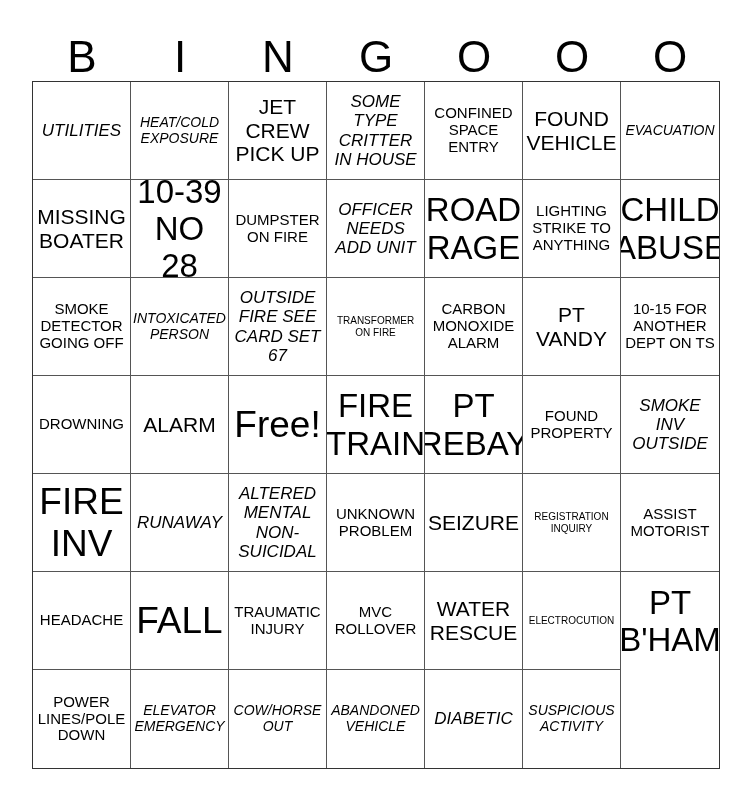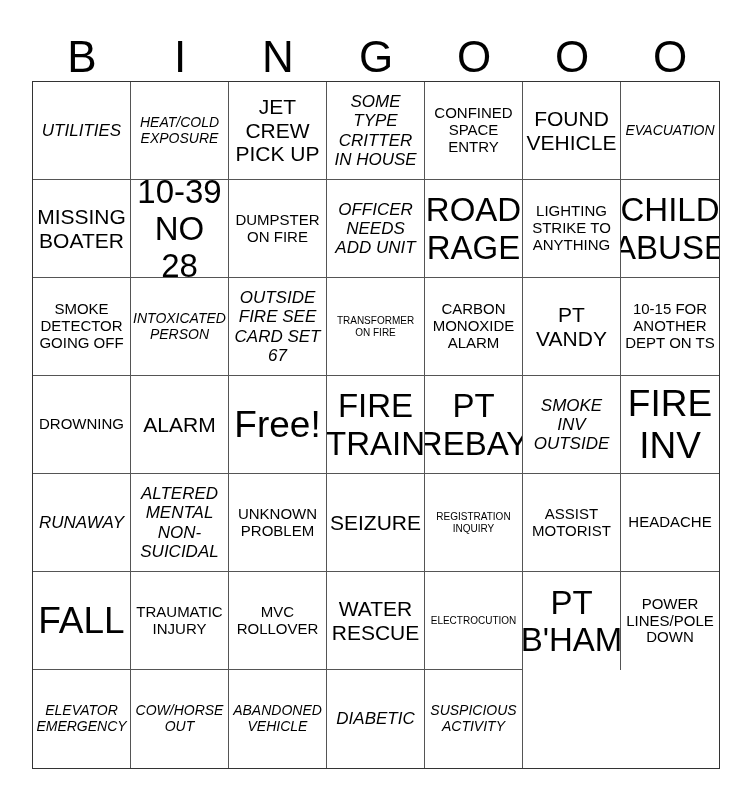--- a/index.html
+++ b/index.html
@@ -108,20 +108,23 @@
     </div>
   <div class="cell">
       <span class="s-huge">Free!</span>
     </div>
   <div class="cell">
       <span class="s-xxl">FIRE TRAIN</span>
     </div>
   <div class="cell">
       <span class="s-xxl">PT REBAY</span>
     </div>
+  <div class="cell">
+      <span class="s-m">FOUND PROPERTY</span>
+    </div>
 
   <div class="cell">
       <span class="s-l">SMOKE INV OUTSIDE</span>
     </div>
   <div class="cell">
       <span class="s-huge">FIRE INV</span>
     </div>
   <div class="cell">
       <span class="s-l">RUNAWAY</span>
     </div>

